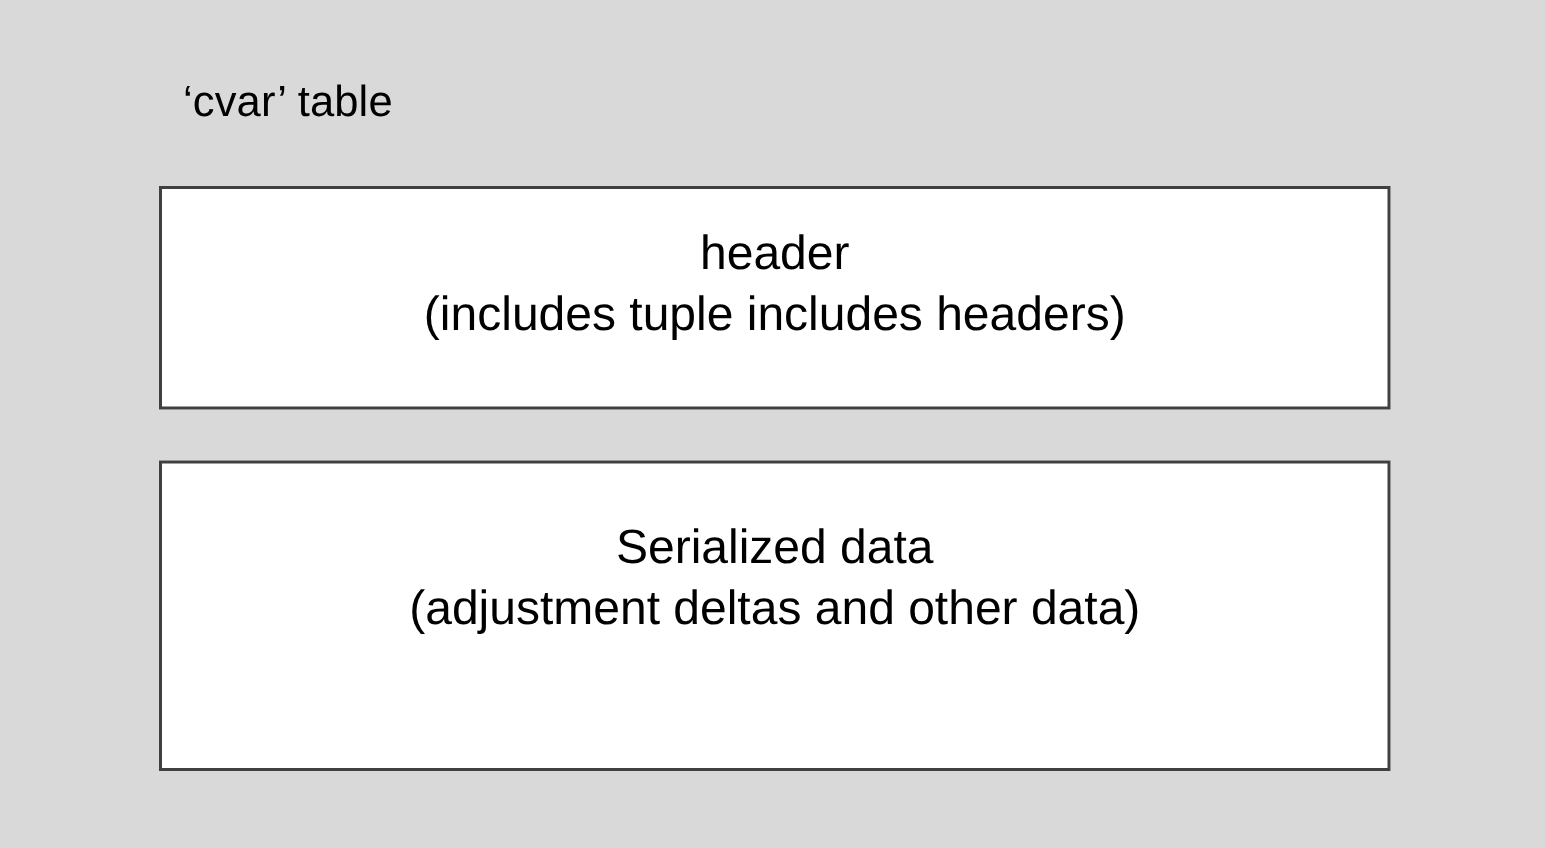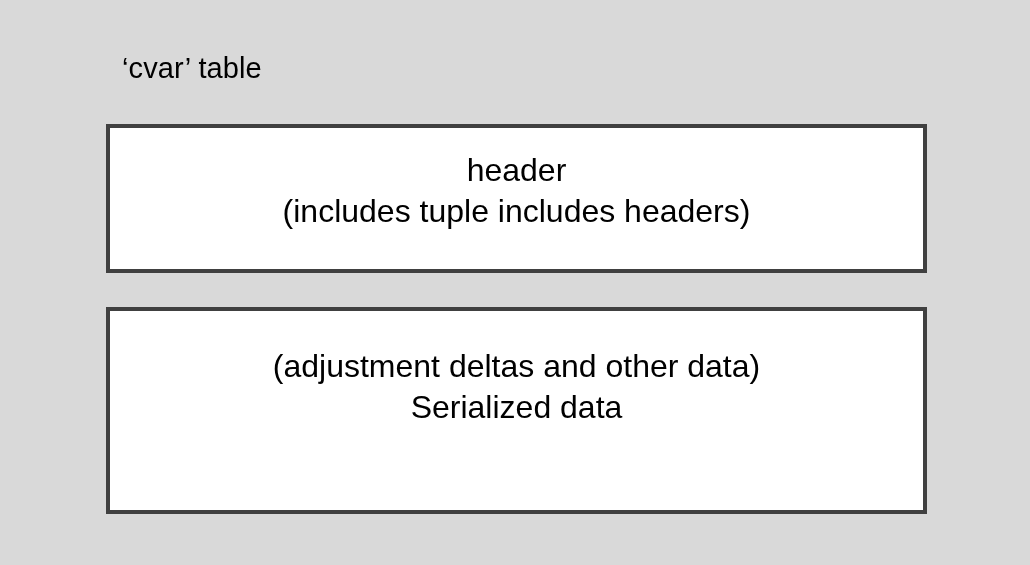--- a/index.html
+++ b/index.html
@@ -25,21 +25,21 @@
     top: 31px;
     font-size: 29px;
     line-height: 1.2;
     color: #000000;
     white-space: nowrap;
     letter-spacing: 0.1px;
   }
   .box {
     position: absolute;
     background: #ffffff;
-    border: 4px solid #404040;
+    border: 2px solid #404040;
     box-sizing: border-box;
     display: flex;
     flex-direction: column;
     align-items: center;
   }
   #header-box {
     left: 106px;
     top: 104px;
     width: 821px;
     height: 149px;
@@ -68,17 +68,17 @@
 <div id="canvas">
 
   <div class="diagram-title">‘cvar’ table</div>
 
   <div class="box" id="header-box">
     <div class="box-line">header</div>
     <div class="box-line">(includes tuple includes headers)</div>
   </div>
 
   <div class="box" id="data-box">
+    <div class="box-line">Serialized data</div>
     <div class="box-line">(adjustment deltas and other data)</div>
-    <div class="box-line">Serialized data</div>
   </div>
 
 </div>
 
 </body></html>

